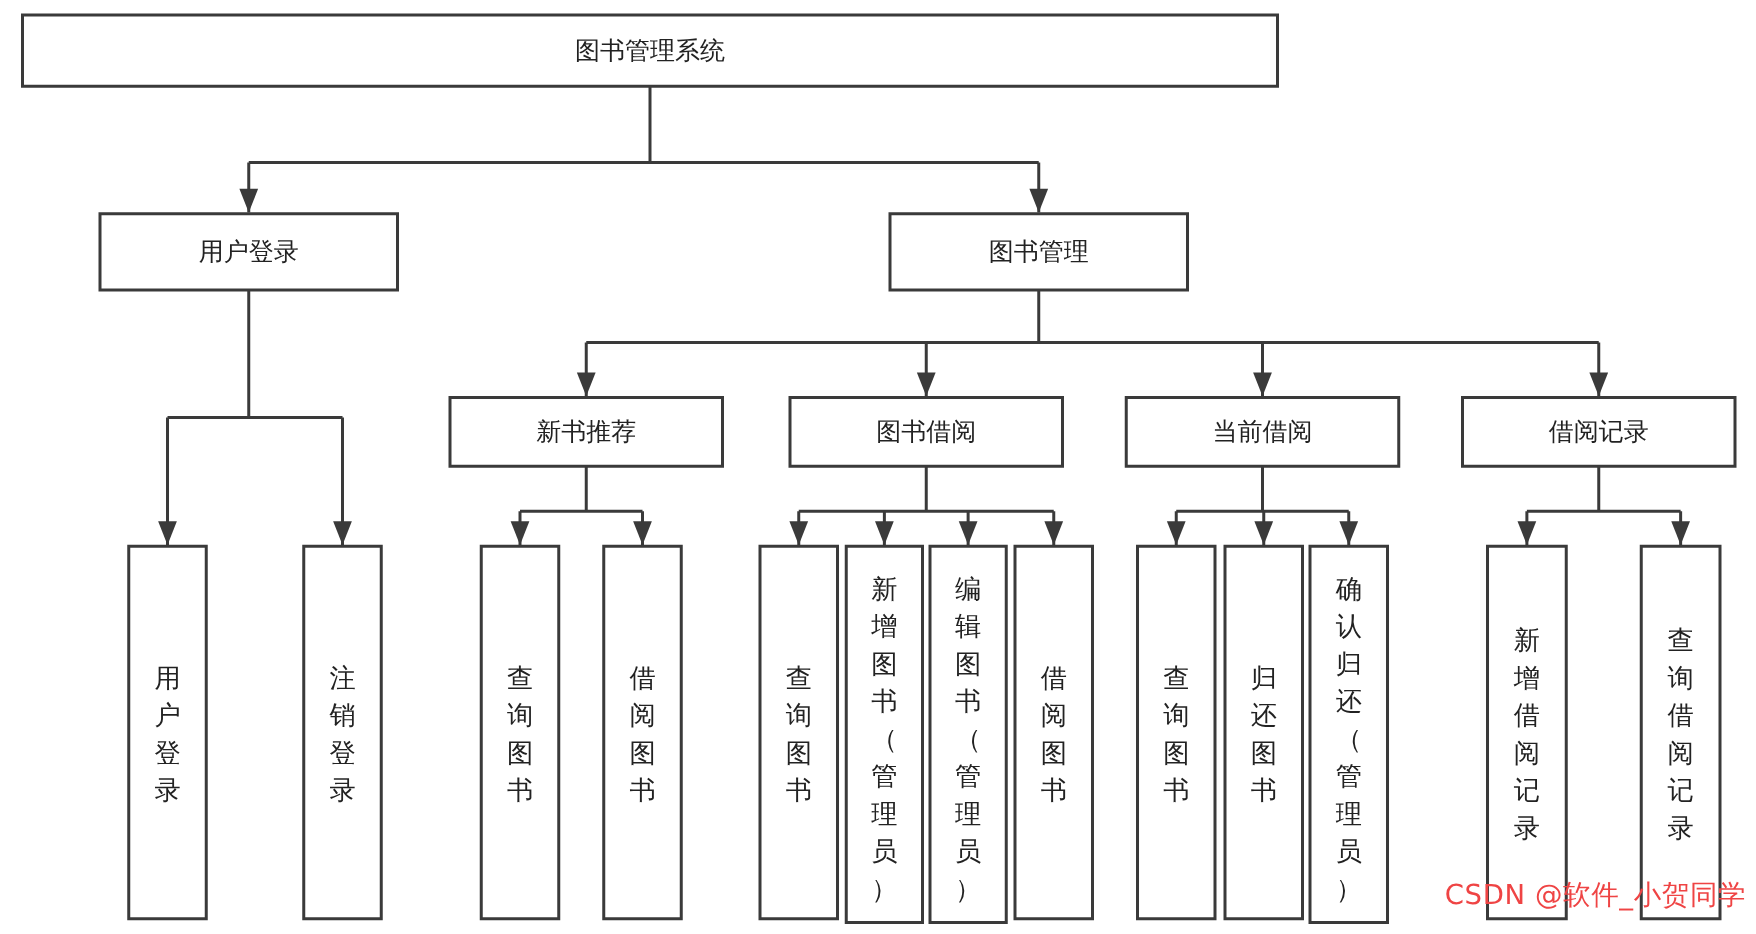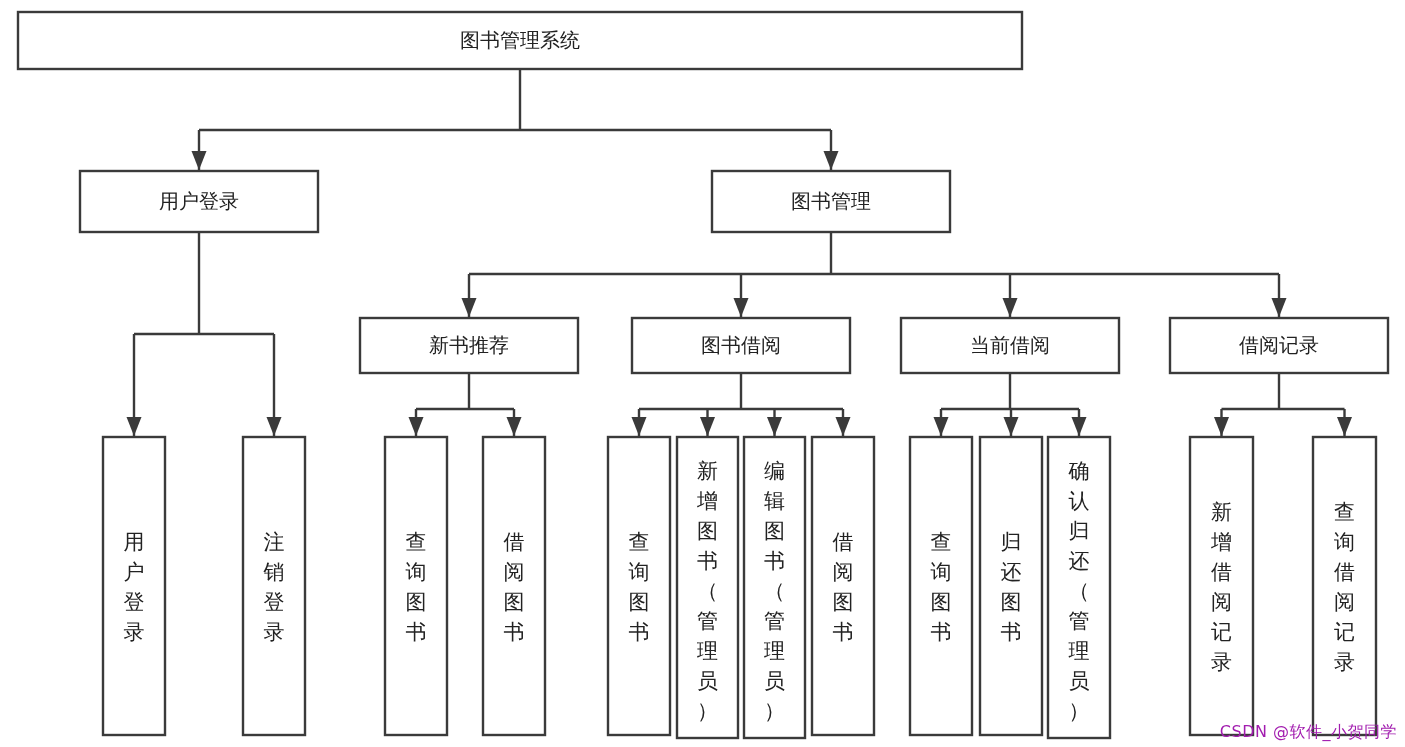--- a/index.html
+++ b/index.html
@@ -49,24 +49,24 @@
   }
   .node-label-v {
     font-family: "DejaVu Sans", "Liberation Sans", sans-serif;
     font-size: 21px;
     fill: #222222;
     text-anchor: middle;
   }
   .watermark {
     position: absolute;
     right: 8px;
-    bottom: 4px;
-    font-family: "DejaVu Sans", "Liberation Sans", sans-serif;
-    font-size: 16px;
-    color: #a21caf;
+    bottom: 16px;
+    font-family: "DejaVu Sans", "Liberation Sans", sans-serif;
+    font-size: 22px;
+    color: #ef4444;
     white-space: nowrap;
     letter-spacing: 0.5px;
   }
 </style>
 </head>
 <body>
 
 <div id="diagram-root">
 
   <svg id="tree-svg" viewBox="0 0 1405 747">

